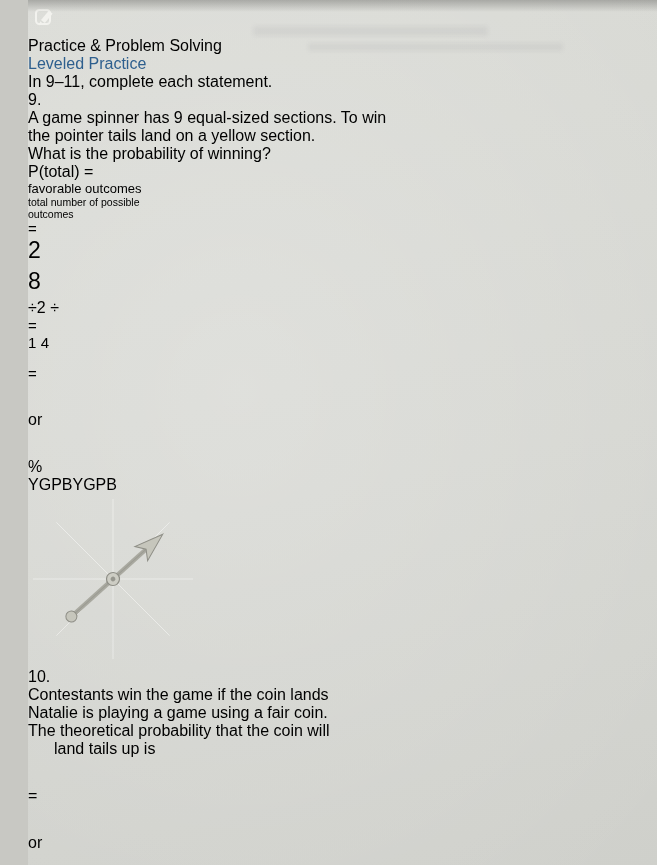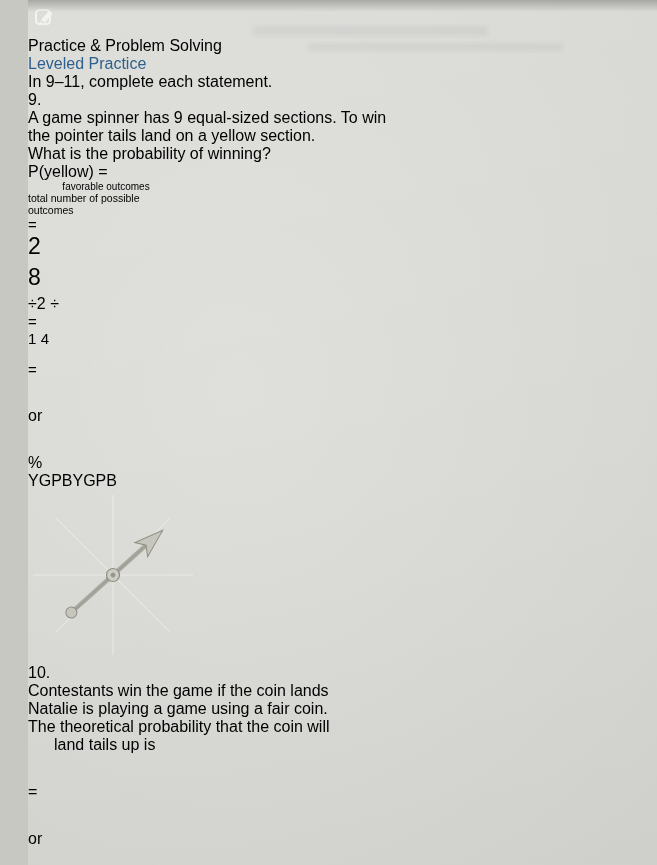--- a/index.html
+++ b/index.html
@@ -63,22 +63,22 @@
   <div class="title">Practice &amp; Problem Solving</div>
   <div class="t" style="left:5px;top:44px;color:#2e5f8e;">Leveled Practice</div>
   <div class="t" style="left:108px;top:44px;">In 9–11, complete each statement.</div>
 
   
   <div class="t blue" style="left:14px;top:68px;">9.</div>
   <div class="t" style="left:32px;top:68px;">A game spinner has 9 equal-sized sections. To win</div>
   <div class="t" style="left:32px;top:87px;">the pointer tails land on a yellow section.</div>
   <div class="t" style="left:32px;top:106px;">What is the probability of winning?</div>
 
-  <div class="t" style="left:35px;top:139px;"><span class="it">P</span><span>(yellow) =</span></div>
-  <div class="fr" style="left:100px;top:130px;width:156px;font-size:10px;text-align:center;">favorable outcomes</div>
+  <div class="t" style="left:35px;top:139px;"><span class="it">P</span><span>(total) =</span></div>
+  <div class="fr" style="left:100px;top:130px;width:156px;font-size:13px;">favorable outcomes</div>
   <div class="fracbar thinbar" style="left:100px;top:146px;width:156px;"></div>
   <div class="fr" style="left:100px;top:149px;width:156px;font-size:10.5px;">total number of possible outcomes</div>
 
   <div class="t" style="left:34px;top:197px;font-size:15px;">=</div>
   <div class="abox" style="left:47px;top:170px;width:46px;height:31px;">
     <span class="hw" style="left:15px;top:1px;font-size:23px;transform:rotate(-4deg);">2</span>
   </div>
   <div class="fracbar" style="left:45px;top:205px;width:51px;"></div>
   <div class="abox" style="left:47px;top:209px;width:46px;height:31px;">
     <span class="hw" style="left:14px;top:2px;font-size:23px;transform:rotate(3deg);">8</span>

